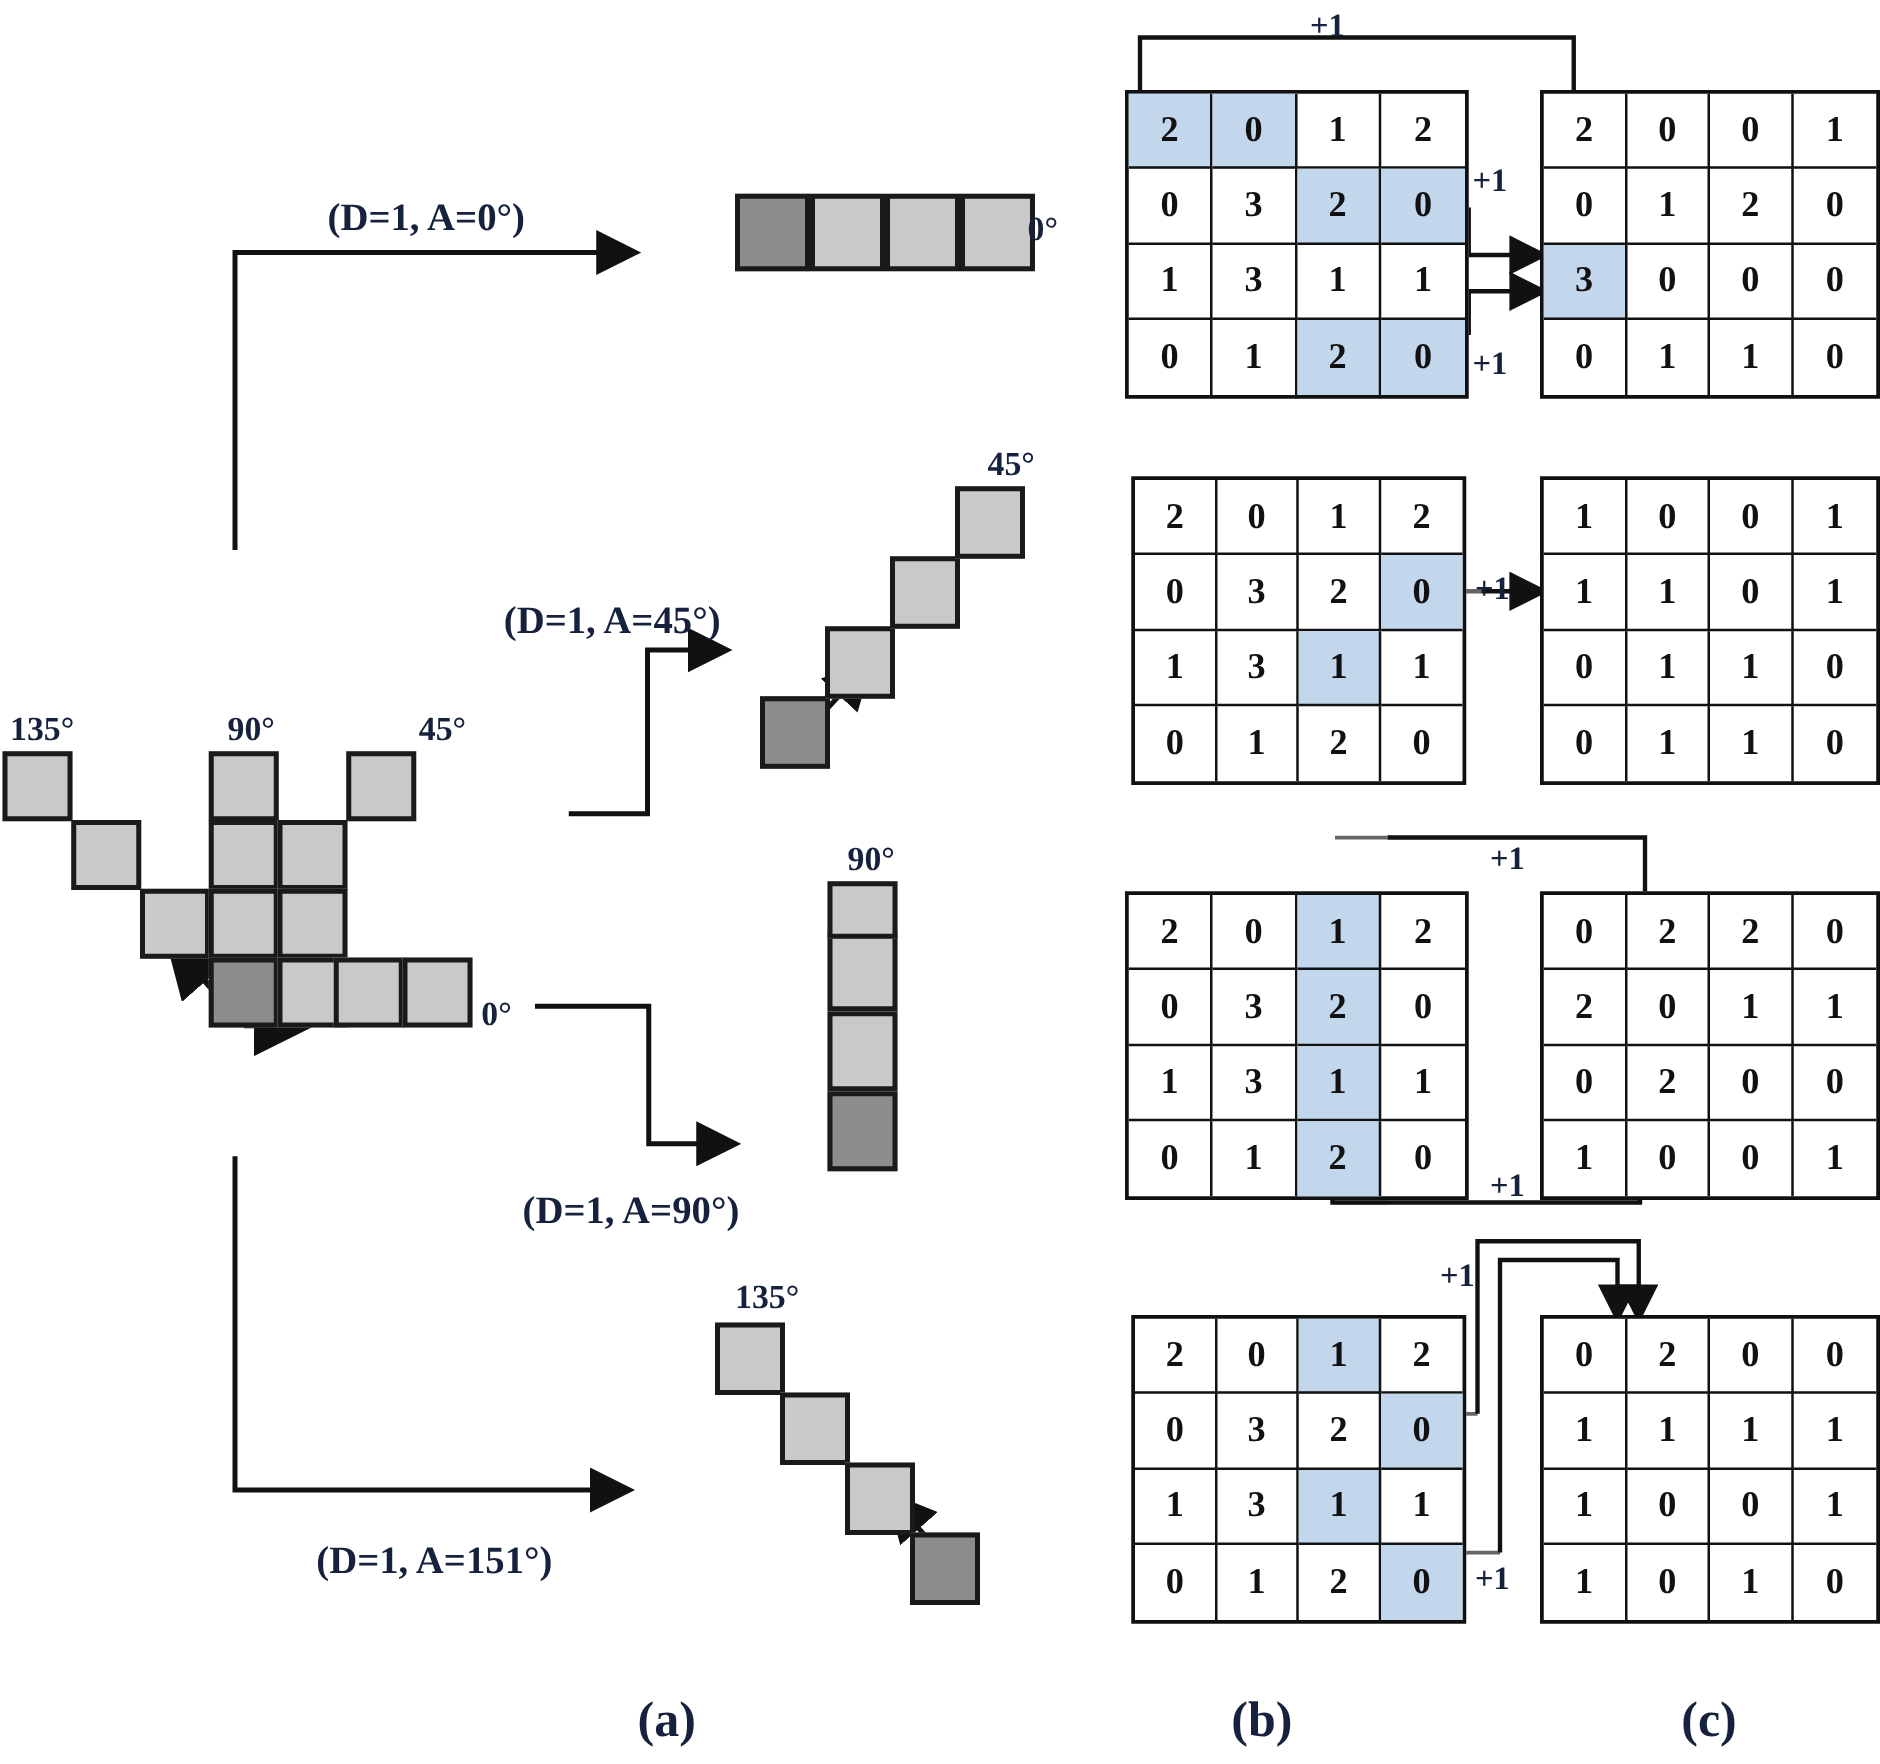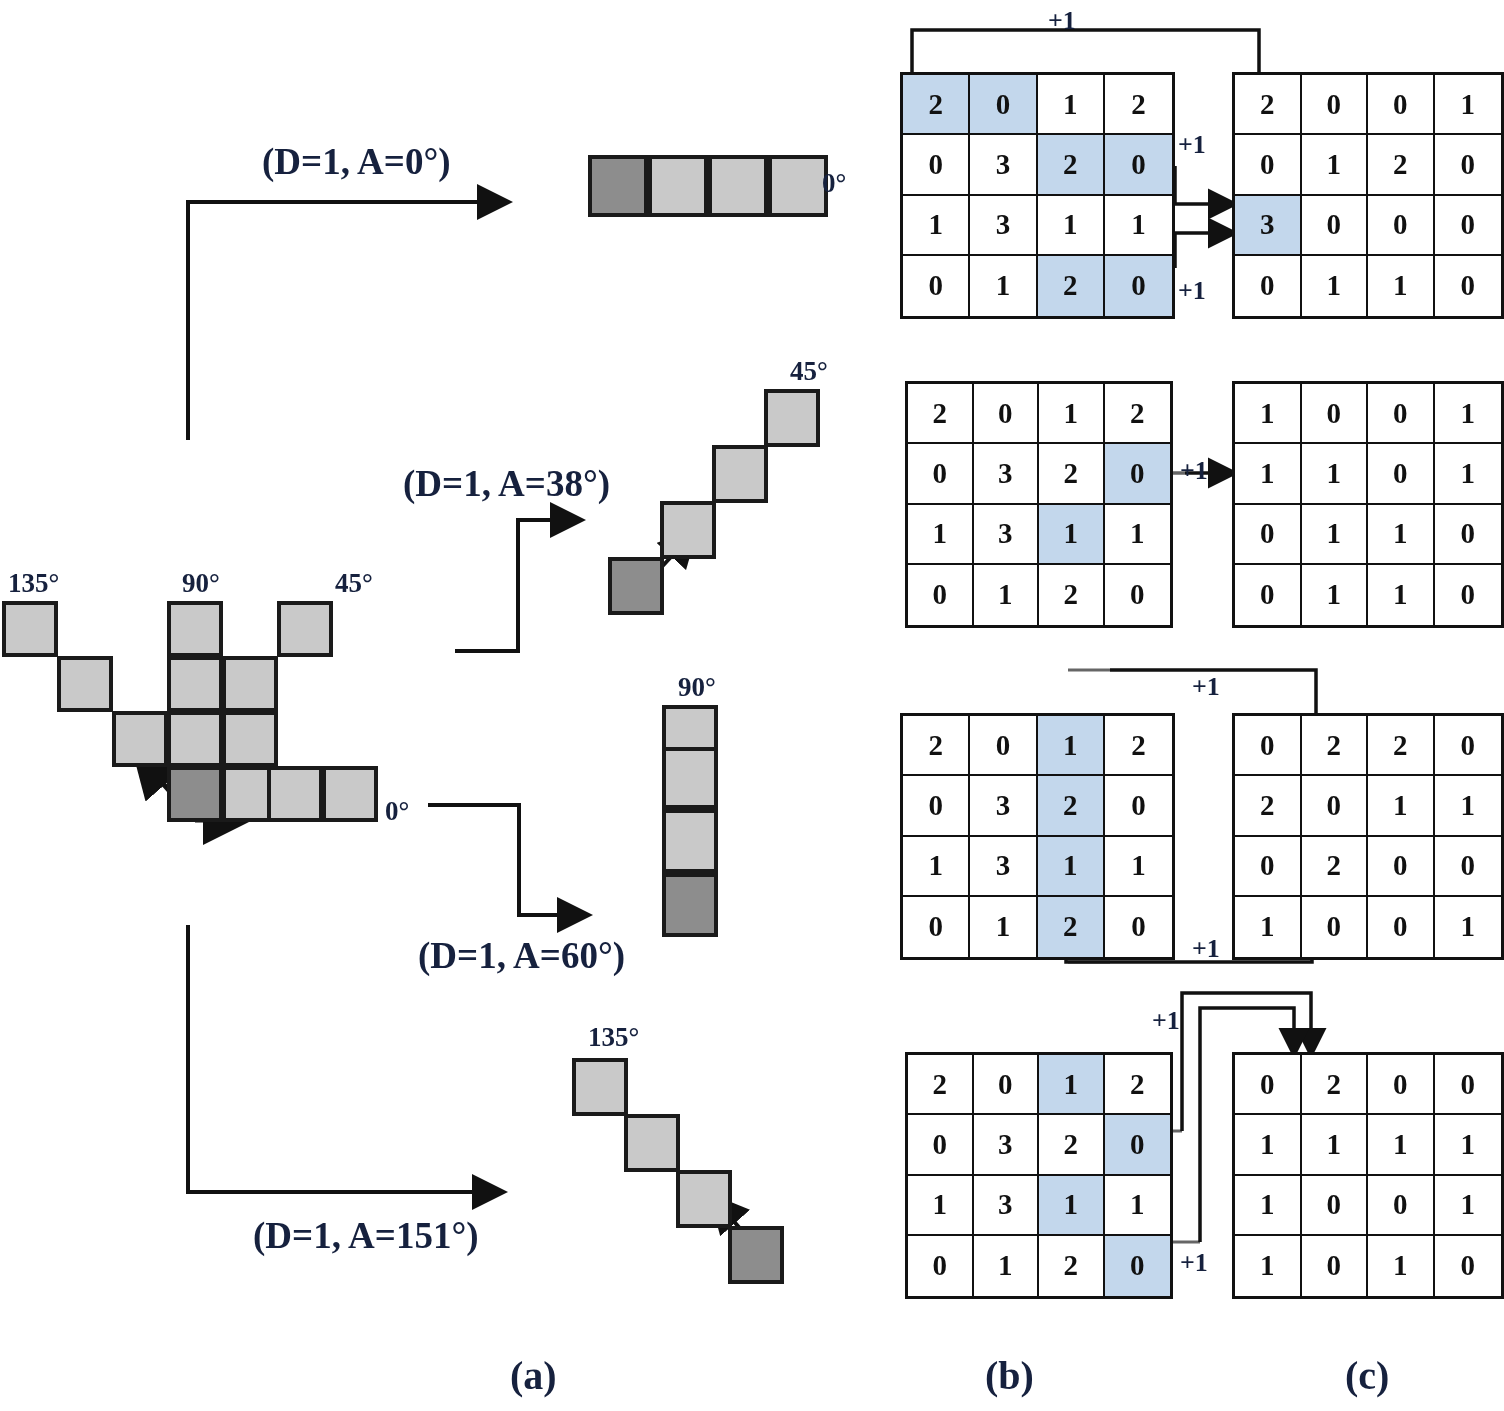--- a/index.html
+++ b/index.html
@@ -8,22 +8,22 @@
   .root{position:absolute;inset:0;}
 
   
   .px{position:absolute;box-sizing:border-box;border:4px solid #1a1a1a;
       background:#c9c9c9;}
   .px.dark{background:#8d8d8d;}
 
   
   .anglab{position:absolute;font-weight:bold;font-size:27px;
           letter-spacing:0px;color:#16213e;white-space:nowrap;}
-  .dlab{position:absolute;font-weight:bold;font-size:37px;
-        color:#16213e;white-space:nowrap;}
+  .dlab{position:absolute;font-weight:bold;font-size:31px;
+        color:#16213e;white-space:nowrap;margin-top:16px;}
 
   
   .mx{position:absolute;display:grid;grid-template-columns:repeat(4,1fr);
       grid-template-rows:repeat(4,1fr);border:3px solid #111;box-sizing:border-box;
       background:#fff;}
   .mx .c{border-right:2.5px solid #111;border-bottom:2.5px solid #111;
          display:flex;align-items:center;justify-content:center;
          font-weight:bold;font-size:29px;color:#111;box-sizing:border-box;
          font-family:"Liberation Serif",serif;}
   .mx .c:nth-child(4n){border-right:none;}
@@ -151,22 +151,22 @@
   <div class="px" style="left:222px;top:656px; width:56px;height:56px"></div>
   <div class="px" style="left:112px;top:711px; width:56px;height:56px"></div>
   <div class="px" style="left:167px;top:711px; width:56px;height:56px"></div>
   <div class="px" style="left:222px;top:711px; width:56px;height:56px"></div>
   <div class="px dark" style="left:167px;top:766px; width:56px;height:56px"></div>
   <div class="px" style="left:222px;top:766px; width:56px;height:56px"></div>
   <div class="px" style="left:267px;top:766px; width:56px;height:56px"></div>
   <div class="px" style="left:322px;top:766px; width:56px;height:56px"></div>
 
   <div class="dlab" style="left:262px;top:140px">(D=1, A=0°)</div>
-  <div class="dlab" style="left:403px;top:462px">(D=1, A=38°)</div>
-  <div class="dlab" style="left:418px;top:934px">(D=1, A=60°)</div>
+  <div class="dlab" style="left:403px;top:462px">(D=1, A=45°)</div>
+  <div class="dlab" style="left:418px;top:934px">(D=1, A=90°)</div>
   <div class="dlab" style="left:253px;top:1214px">(D=1, A=151°)</div>
 
   <div class="px dark" style="left:588px;top:155px;width:60px;height:62px"></div>
   <div class="px" style="left:648px;top:155px;width:60px;height:62px"></div>
   <div class="px" style="left:708px;top:155px;width:60px;height:62px"></div>
   <div class="px" style="left:768px;top:155px;width:60px;height:62px"></div>
   <div class="anglab" style="left:822px;top:168px">0°</div>
 
   <div class="px dark" style="left:608px;top:557px;width:56px;height:58px"></div>
   <div class="px" style="left:660px;top:501px;width:56px;height:58px"></div>

